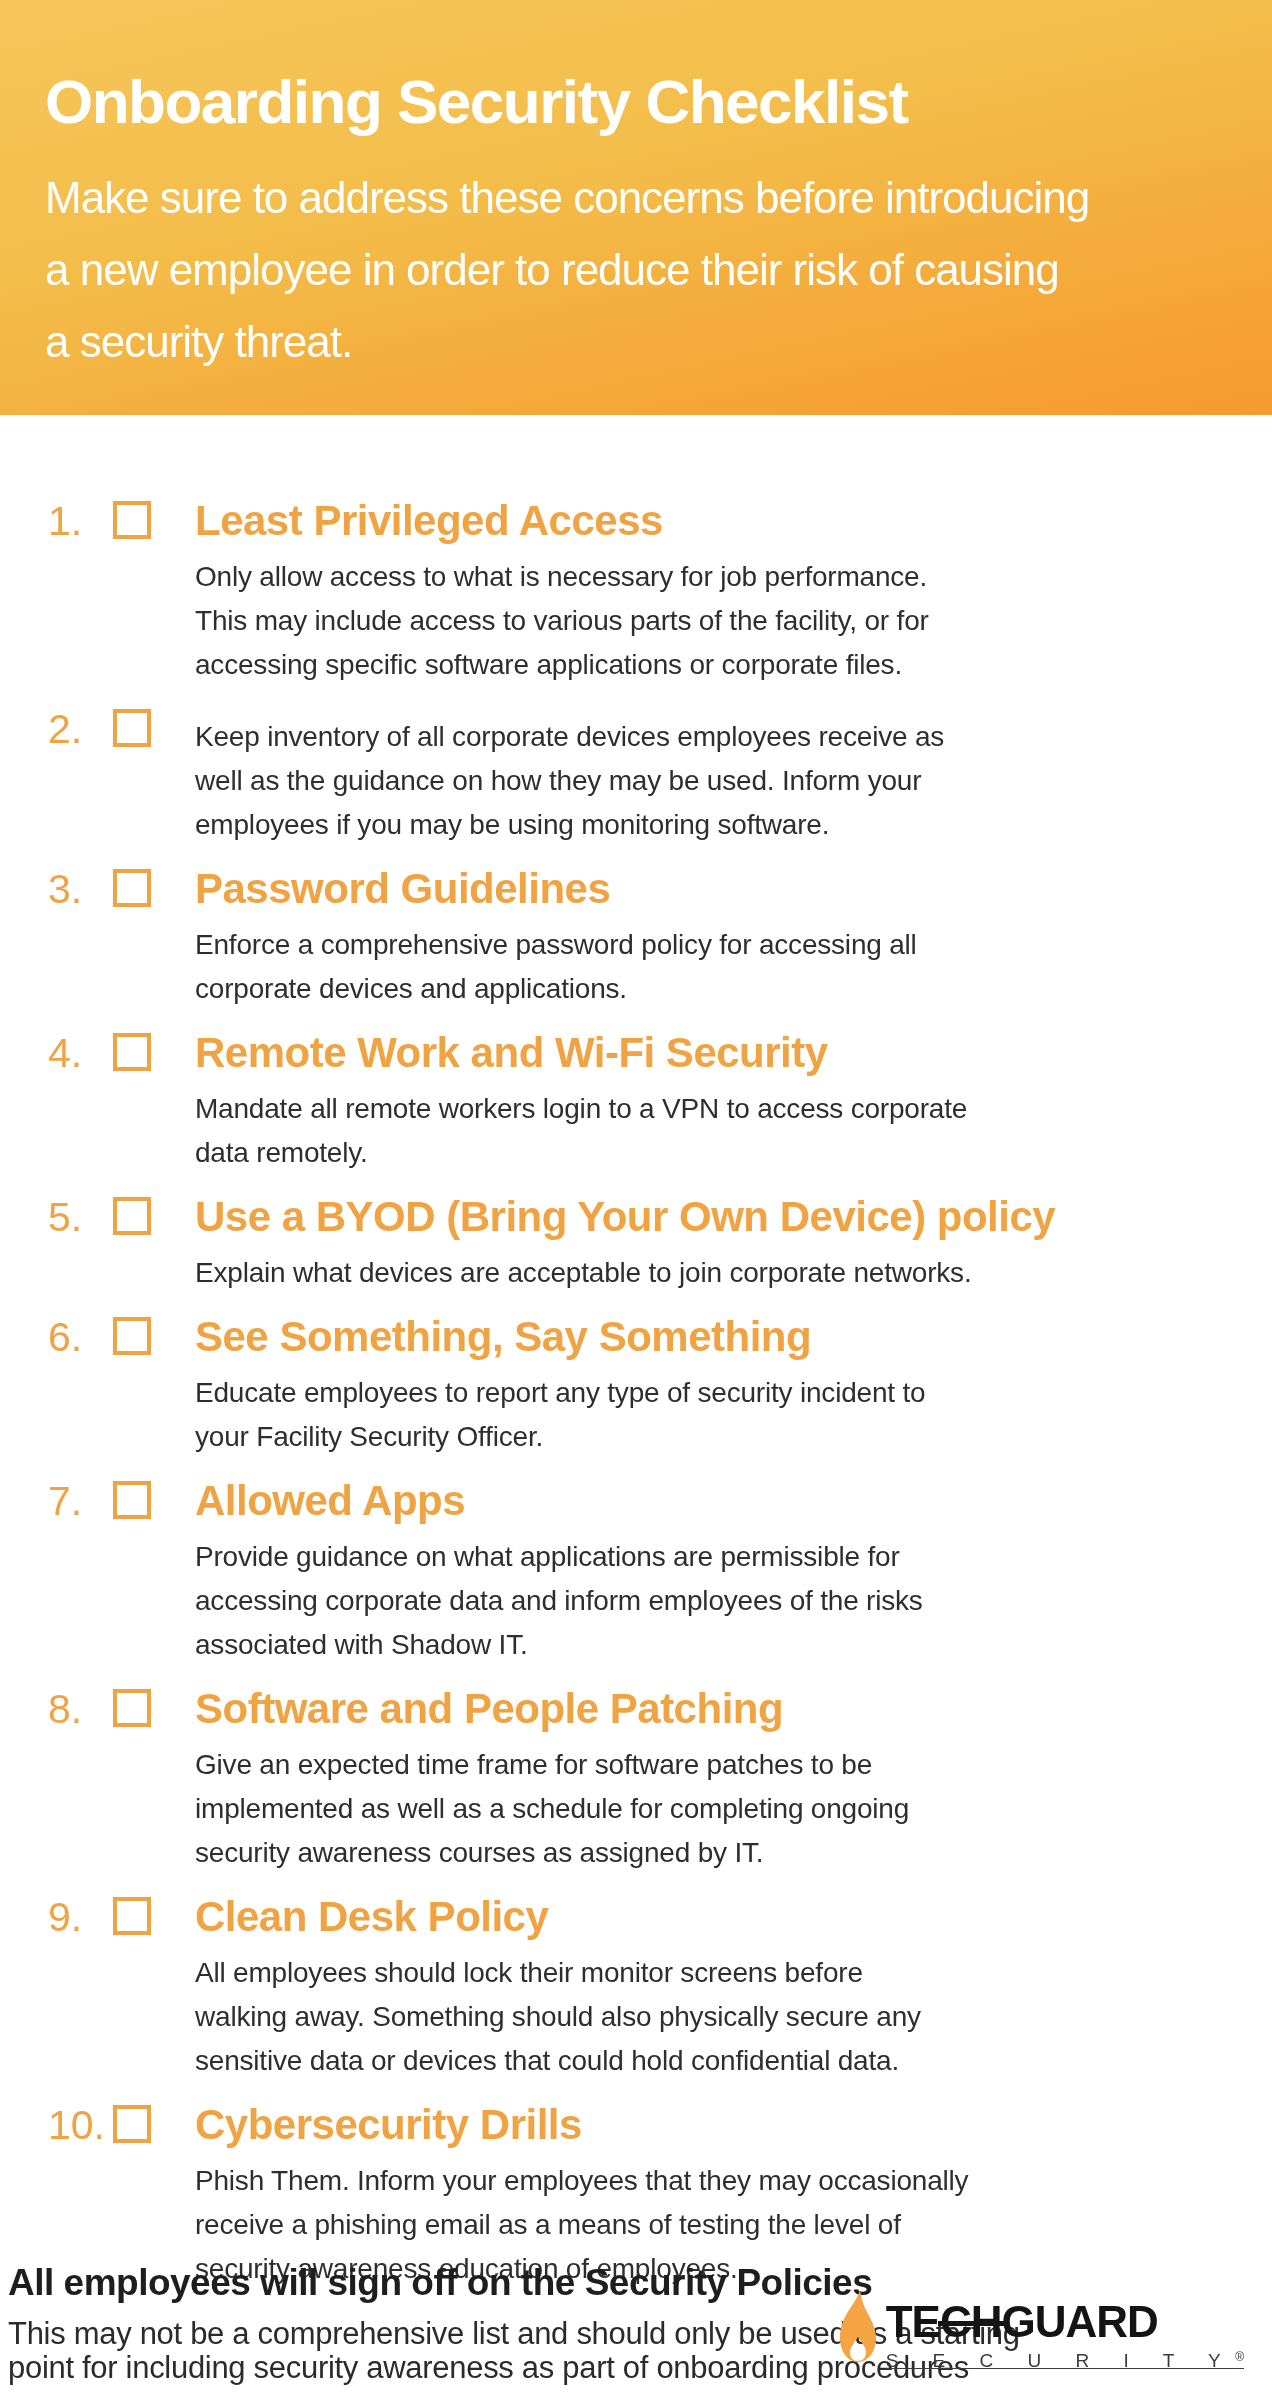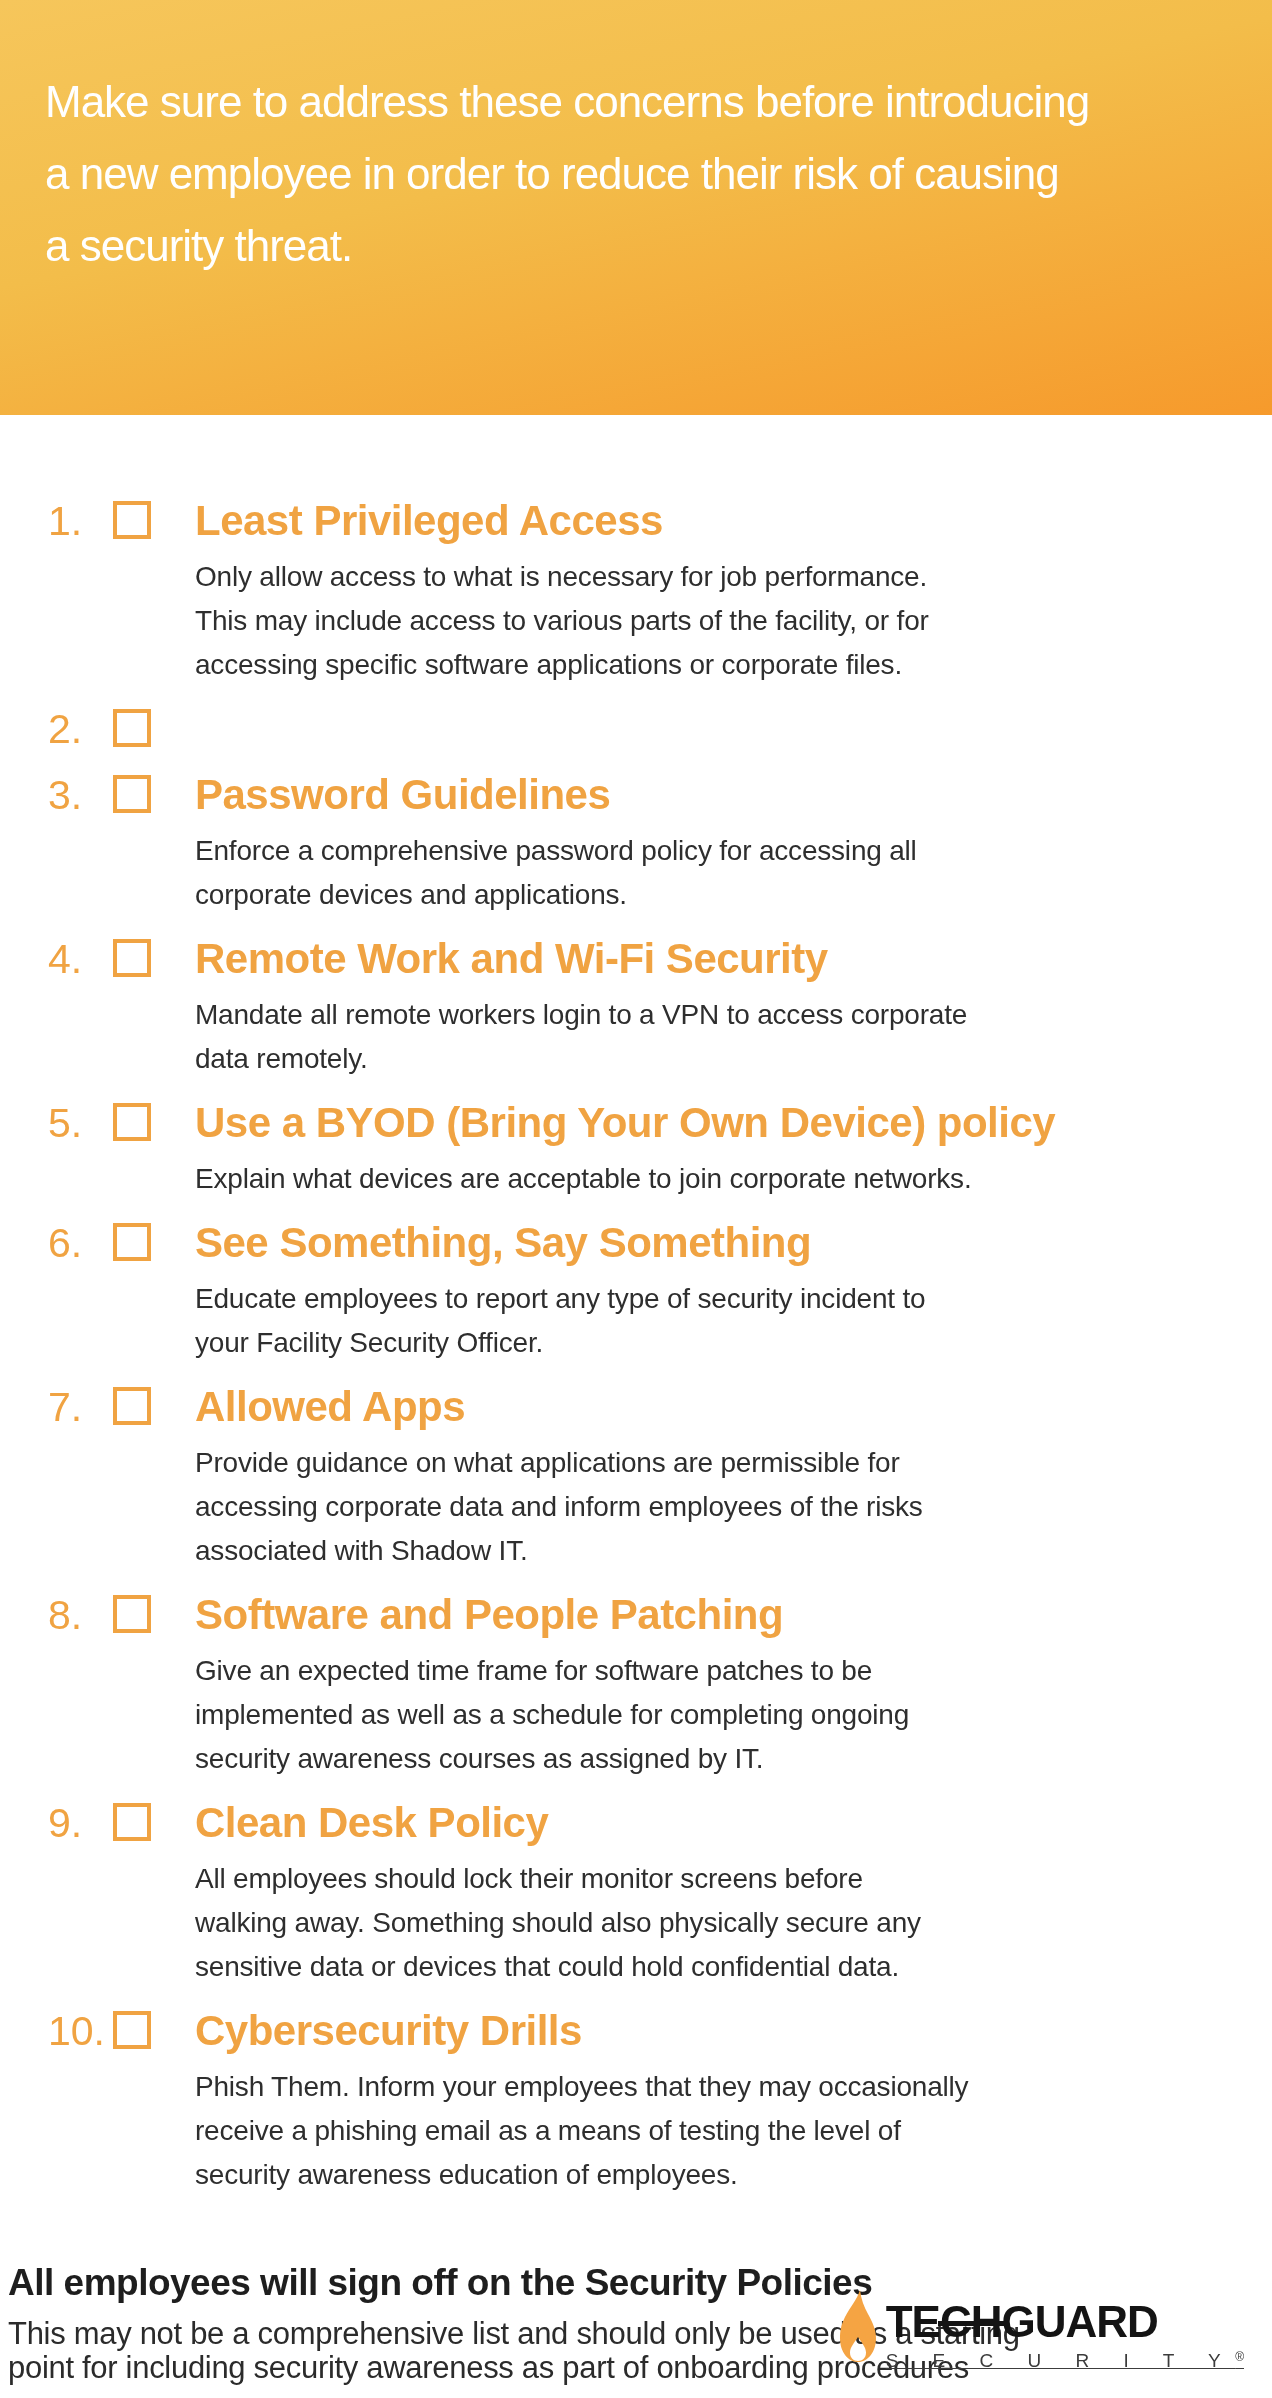--- a/index.html
+++ b/index.html
@@ -129,20 +129,21 @@
     text-decoration: underline;
   }
   .brand-sub .reg { font-size: 12px; letter-spacing: 0; vertical-align: 6px; }
 </style>
 </head>
 <body>
 
 <div class="page">
 
   <div class="header">
+    <h1>Onboarding Security Checklist</h1>
     <div class="subtitle">Make sure to address these concerns before introducing
 a new employee in order to reduce their risk of causing
 a security threat.</div>
   </div>
 
   <div class="list">
 
     <div class="item">
       <div class="num">1.</div>
       <div>
@@ -155,20 +156,23 @@
 accessing specific software applications or corporate files.</div>
       </div>
     </div>
 
     <div class="item">
       <div class="num">2.</div>
       <div>
           <div class="checkbox"></div>
         </div>
       <div>
+        <div class="item-desc">Keep inventory of all corporate devices employees receive as
+well as the guidance on how they may be used. Inform your
+employees if you may be using monitoring software.</div>
       </div>
     </div>
 
     <div class="item">
       <div class="num">3.</div>
       <div>
           <div class="checkbox"></div>
         </div>
       <div>
         <div class="item-title">Password Guidelines</div>

